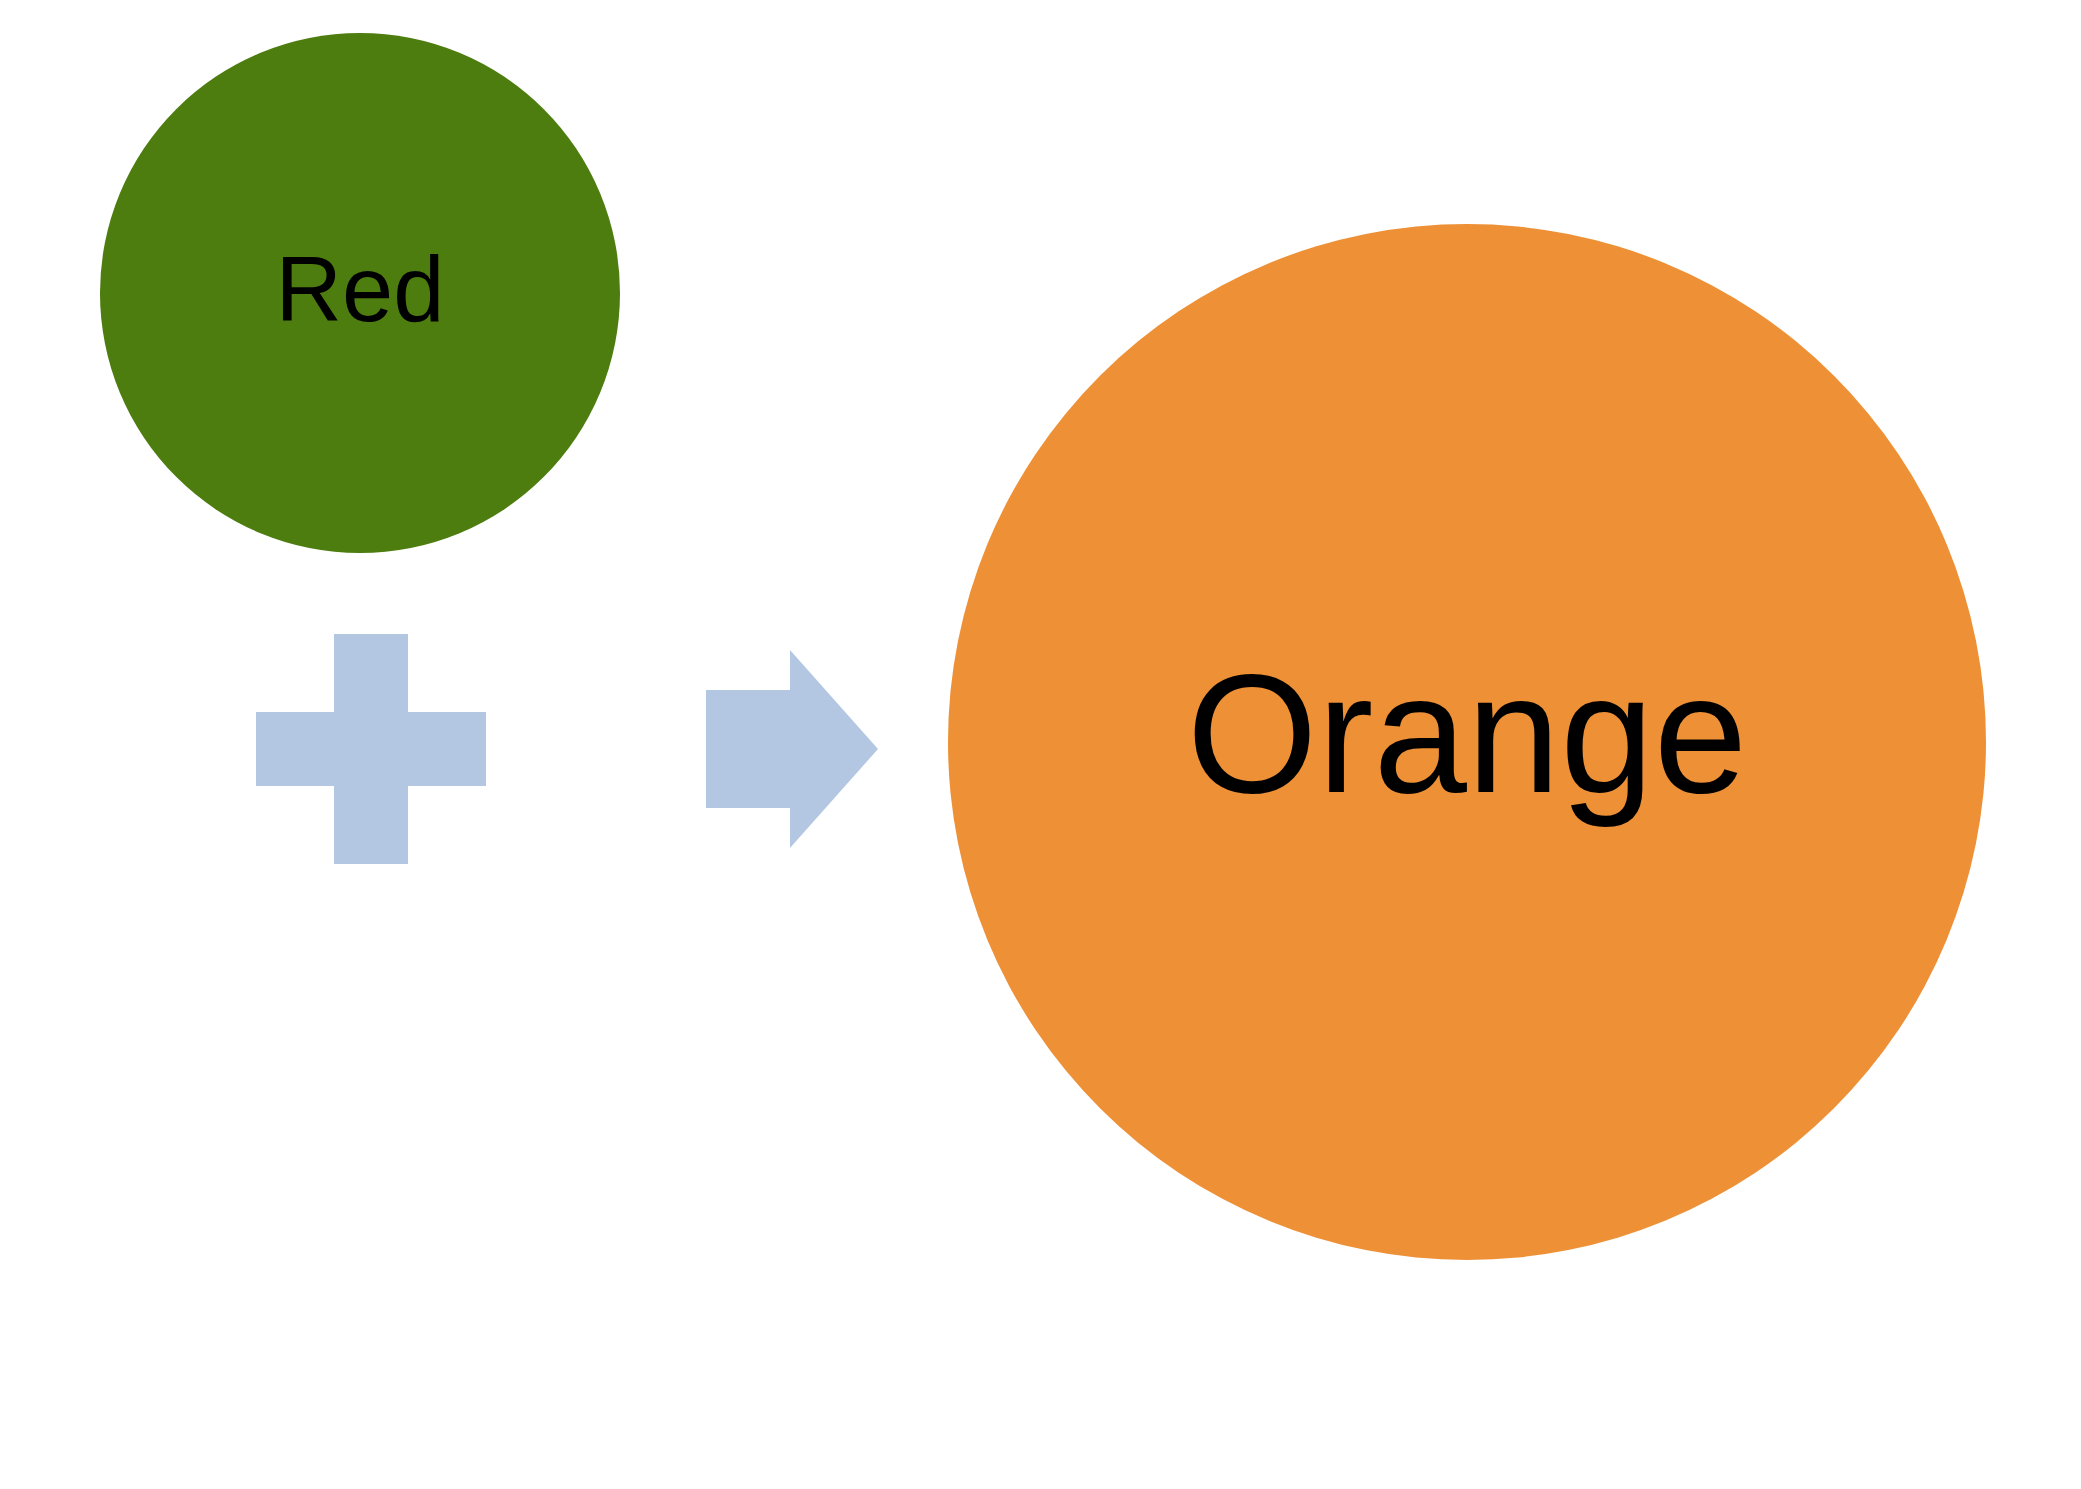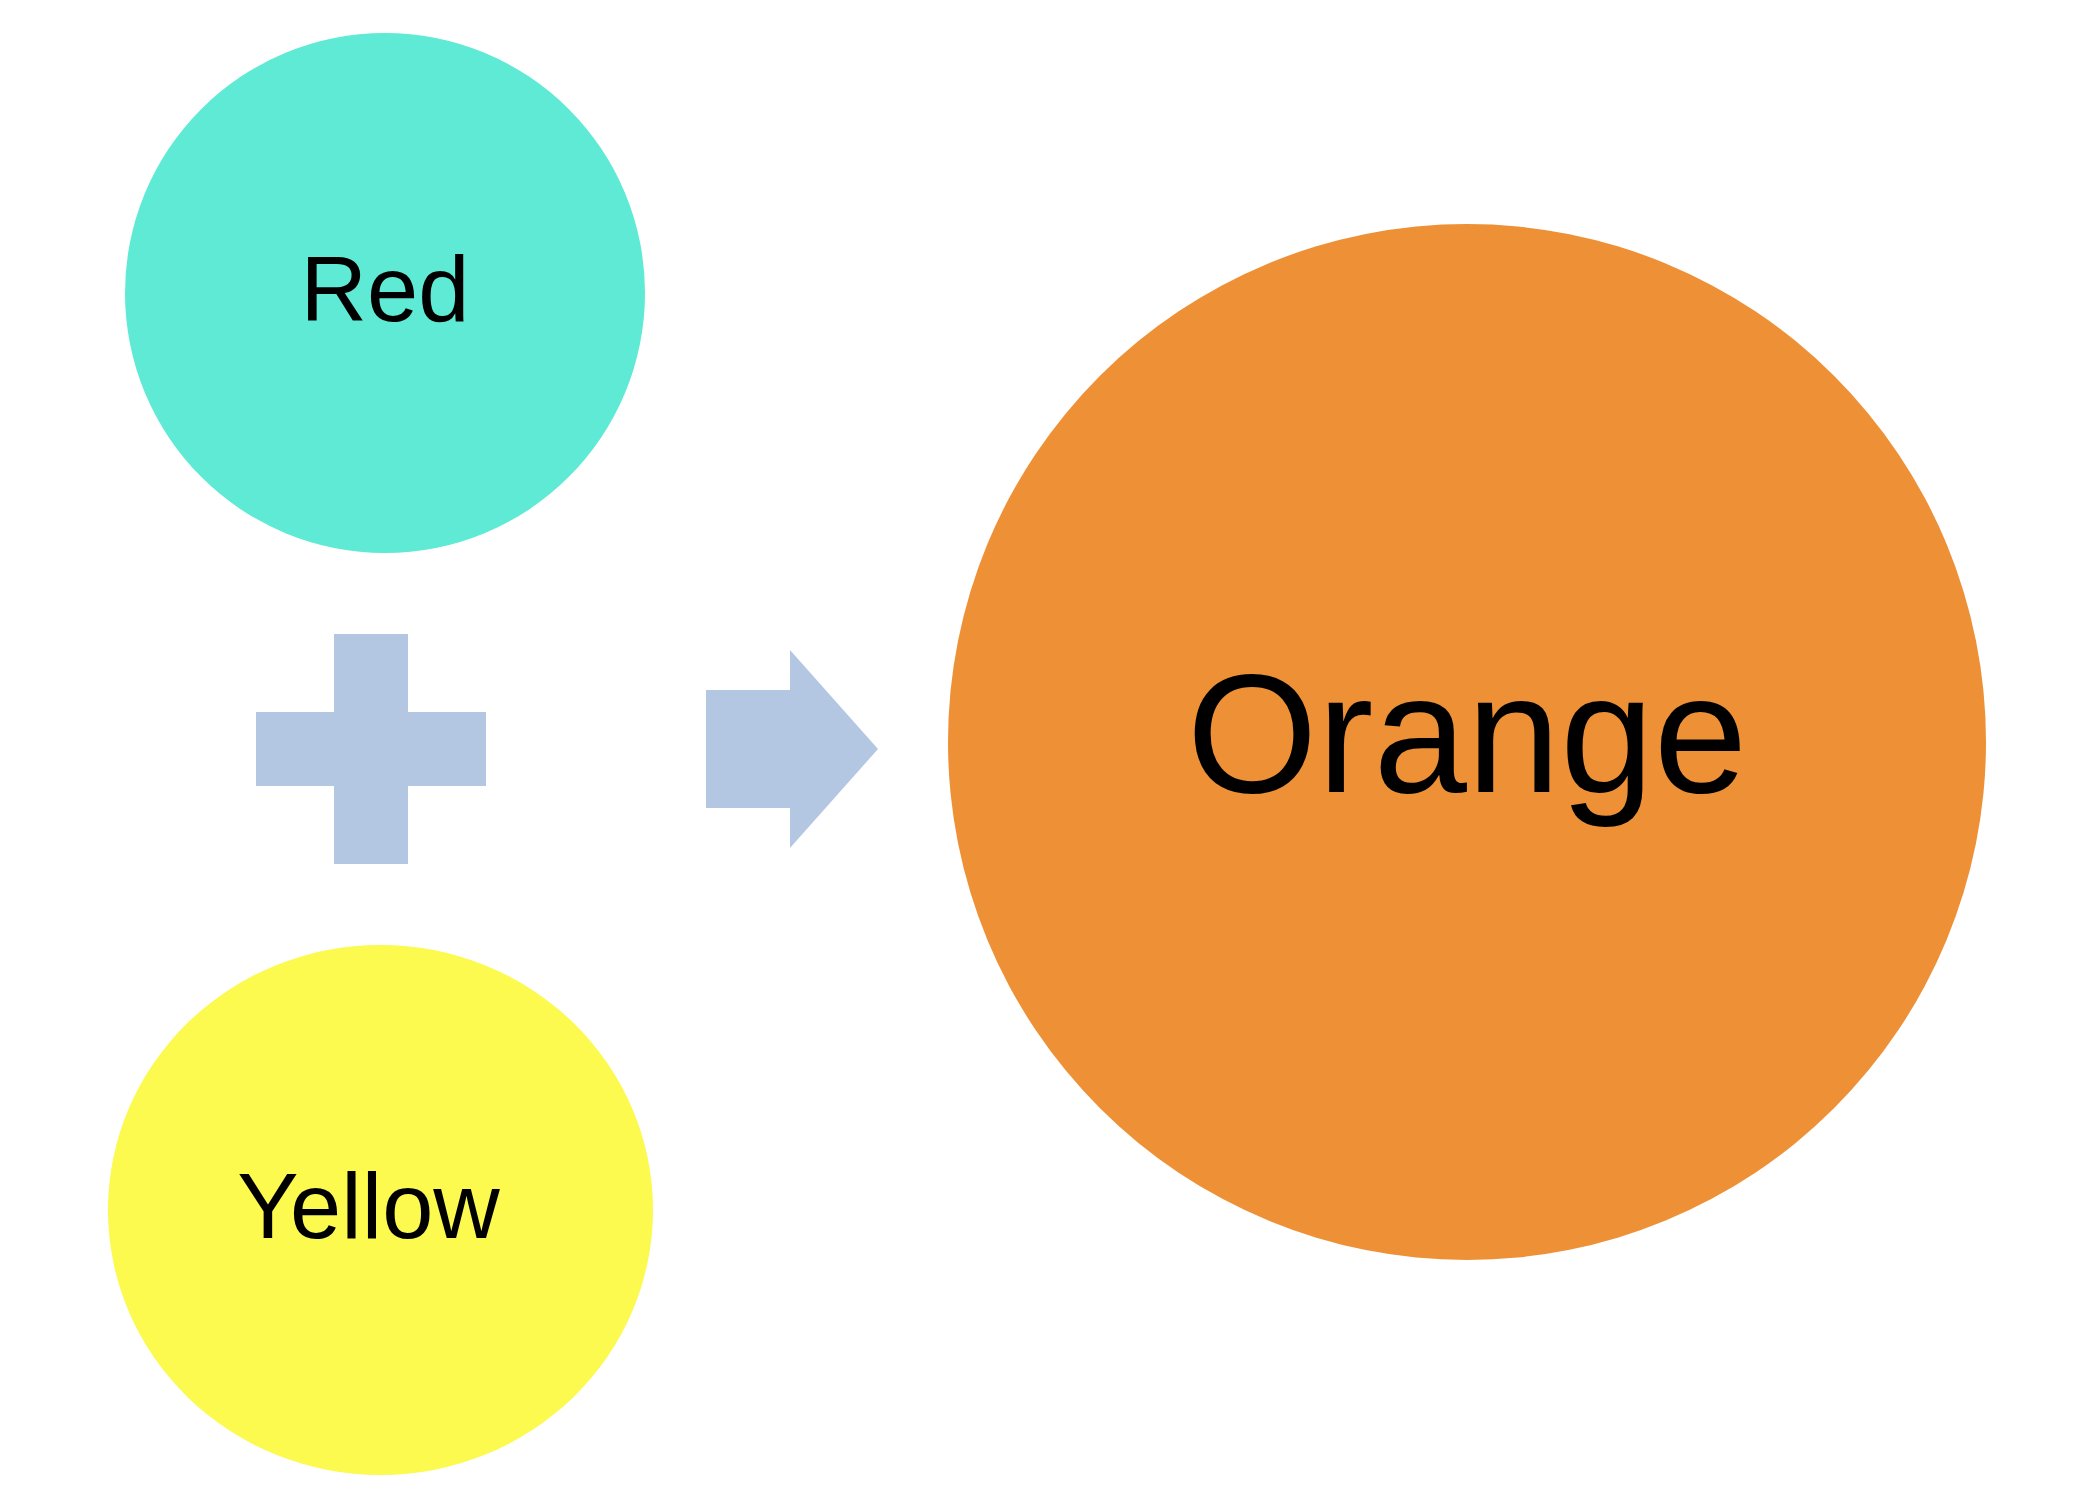--- a/index.html
+++ b/index.html
@@ -30,25 +30,25 @@
     color: #000000;
     font-family: "Liberation Sans", sans-serif;
     font-weight: 400;
     line-height: 1;
     white-space: nowrap;
     user-select: none;
   }
 
   
   #red-circle {
-    left: 125px;
+    left: 100px;
     top: 33px;
     width: 520px;
     height: 520px;
-    background: #5eead4;
+    background: #4d7c0f;
   }
   #red-circle .circle-label {
     font-size: 92px;
     transform: translateY(-4px);
   }
 
   
   #yellow-circle {
     left: 108px;
     top: 945px;
@@ -120,23 +120,20 @@
 
   <div class="circle" id="red-circle">
     <span class="circle-label">Red</span>
   </div>
 
   <div id="plus-icon">
     <div class="bar-h"></div>
     <div class="bar-v"></div>
   </div>
 
-  <div class="circle" id="yellow-circle">
-    <span class="circle-label">Yellow</span>
-  </div>
 
   <div id="arrow-icon">
     <svg viewBox="0 0 172 198" xmlns="http://www.w3.org/2000/svg" aria-hidden="true">
       <polygon points="0,40 84,40 84,0 172,99 84,198 84,158 0,158" fill="#b3c7e2"></polygon>
     </svg>
   </div>
 
   <div class="circle" id="orange-circle">
     <span class="circle-label">Orange</span>
   </div>

